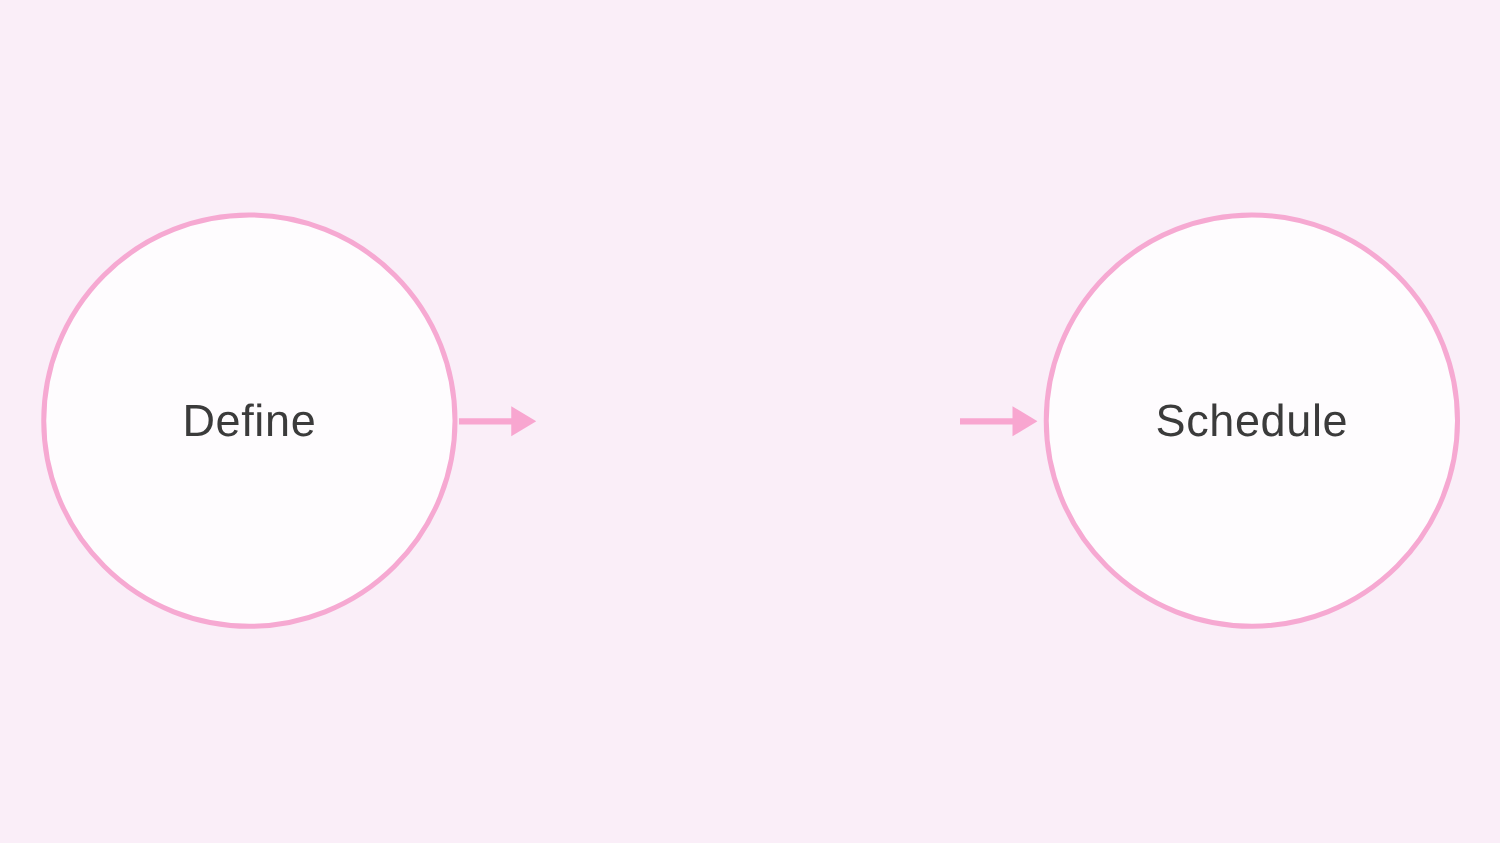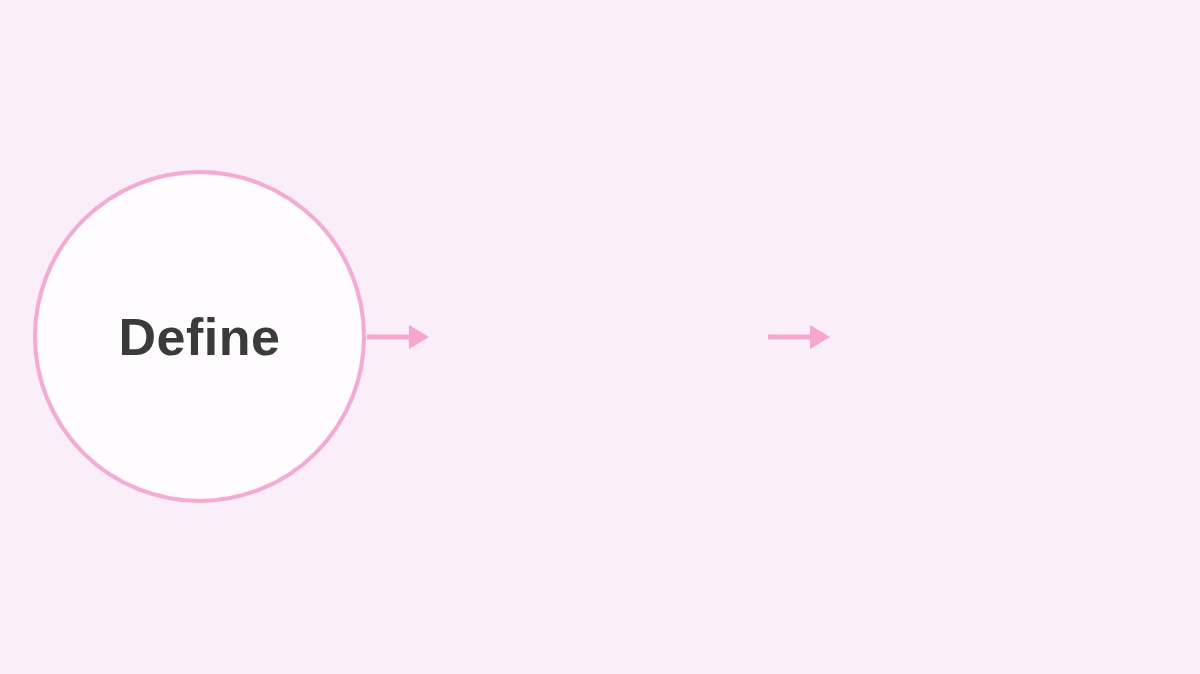--- a/index.html
+++ b/index.html
@@ -27,22 +27,22 @@
     width: 333px;
     height: 333px;
     border-radius: 50%;
     background: var(--circle-fill);
     border: 4px solid var(--circle-border);
     display: flex;
     align-items: center;
     justify-content: center;
   }
   .node-label {
-    font-size: 52px;
-    font-weight: 700;
+    font-size: 36px;
+    font-weight: 400;
     color: var(--label);
     letter-spacing: 0.5px;
     white-space: nowrap;
   }
   .node-1 { left: 33px;  top: 170px; }
   .node-2 { left: 433px; top: 170px; }
   .node-3 { left: 835px; top: 170px; }
   .connector {
     position: absolute;
     width: 62px;
@@ -69,14 +69,17 @@
   </div>
 
 
   <div class="connector connector-2">
     <svg viewBox="0 0 62 30" aria-hidden="true">
       <line x1="0" y1="15" x2="44" y2="15" stroke="var(--arrow)" stroke-width="5"></line>
       <polygon points="42,3 62,15 42,27" fill="var(--arrow)"></polygon>
     </svg>
   </div>
 
+  <div class="node node-3">
+    <span class="node-label">Schedule</span>
+  </div>
 
 </div>
 
 </body></html>

